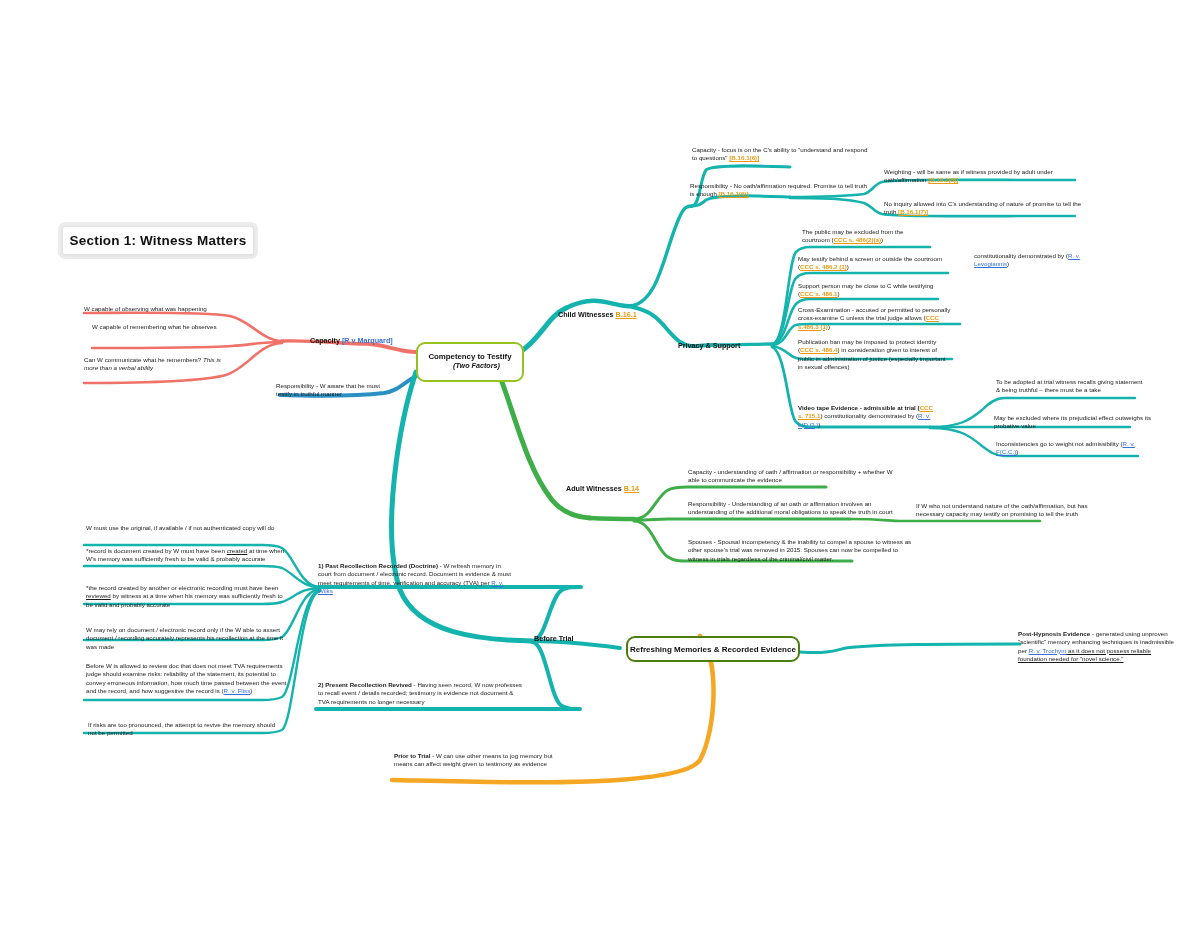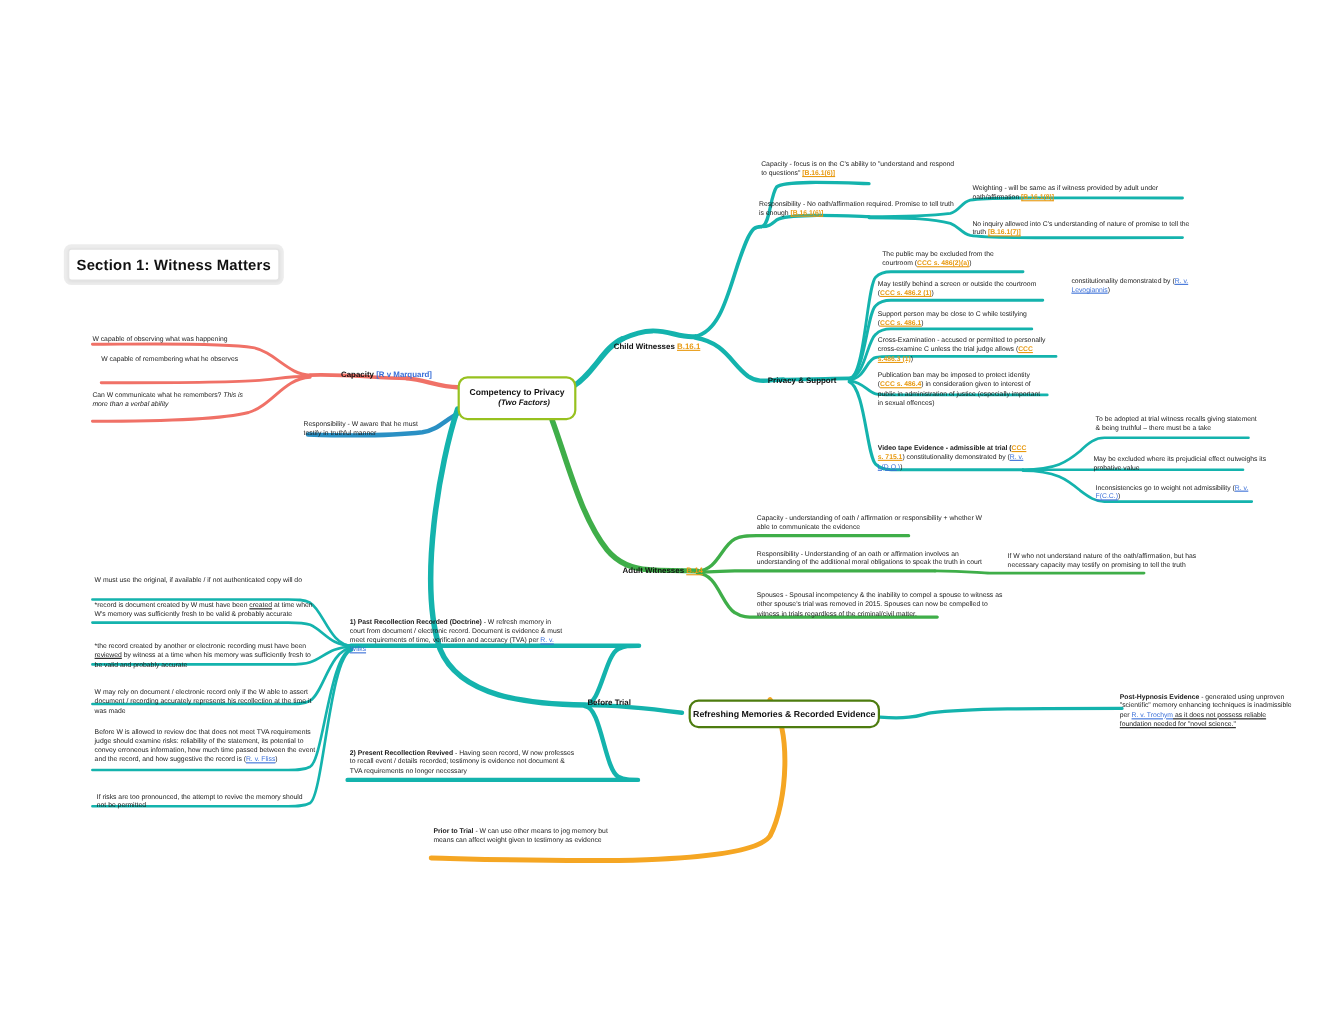--- a/index.html
+++ b/index.html
@@ -111,21 +111,21 @@
 
       <path d="M700,636 C720,660 716,730 700,760 C680,790 480,782 392,780" stroke="#f5a623" stroke-width="4.5"></path>
     </g>
   </svg>
 
   <div class="node title-plaque">
     <span>Section 1: Witness Matters</span>
   </div>
 
   <div class="node central">
-    <div class="l1">Competency to Privacy</div>
+    <div class="l1">Competency to Testify</div>
     <div class="l2">(Two Factors)</div>
   </div>
 
   <div class="node branch-label" style="left:282px;top:336px;margin-left:28px;">
     <span>Capacity</span>
     <span class="case">[R v Marquard]</span>
   </div>
 
   <div class="node leaf" style="left:84px;top:305px;width:190px;">W capable of observing what was happening</div>
   <div class="node leaf" style="left:92px;top:323px;width:140px;">W capable of remembering what he observes</div>
@@ -149,21 +149,21 @@
   </div>
 
   <div class="node leaf" style="left:884px;top:168px;width:198px;">
     <span>Weighting - will be same as if witness provided by adult under oath/affirmation </span><span class="cite">[B.16.1(8)]</span>
   </div>
 
   <div class="node leaf" style="left:884px;top:200px;width:198px;">
     <span>No inquiry allowed into C's understanding of nature of promise to tell the truth </span><span class="cite">[B.16.1(7)]</span>
   </div>
 
-  <div class="node branch-label" style="left:698px;top:341px;">Privacy &amp; Support</div>
+  <div class="node branch-label" style="left:678px;top:341px;">Privacy &amp; Support</div>
 
   <div class="node leaf" style="left:802px;top:228px;width:130px;">
     <span>The public may be excluded from the courtroom (</span><span class="cite">CCC s. 486(2)(a)</span><span>)</span>
   </div>
 
   <div class="node leaf" style="left:798px;top:255px;width:150px;">
     <span>May testify behind a screen or outside the courtroom (</span><span class="cite">CCC s. 486.2 (1)</span><span>)</span>
   </div>
 
   <div class="node leaf" style="left:974px;top:252px;width:118px;">
@@ -187,21 +187,21 @@
   </div>
 
   <div class="node leaf" style="left:996px;top:378px;width:152px;">To be adopted at trial witness recalls giving statement &amp; being truthful – there must be a take</div>
 
   <div class="node leaf" style="left:994px;top:414px;width:160px;">May be excluded where its prejudicial effect outweighs its probative value</div>
 
   <div class="node leaf" style="left:996px;top:440px;width:152px;">
     <span>Inconsistencies go to weight not admissibility (</span><span class="case">R. v. F(C.C.)</span><span>)</span>
   </div>
 
-  <div class="node branch-label" style="left:566px;top:514px;">
+  <div class="node branch-label" style="left:566px;top:484px;">
     <span>Adult Witnesses</span>
     <span class="cite">B.14</span>
   </div>
 
   <div class="node leaf" style="left:688px;top:468px;width:218px;">Capacity - understanding of oath / affirmation or responsibility + whether W able to communicate the evidence</div>
 
   <div class="node leaf" style="left:688px;top:500px;width:222px;">Responsibility - Understanding of an oath or affirmation involves an understanding of the additional moral obligations to speak the truth in court</div>
 
   <div class="node leaf" style="left:916px;top:502px;width:174px;">If W who not understand nature of the oath/affirmation, but has necessary capacity may testify on promising to tell the truth</div>
 

